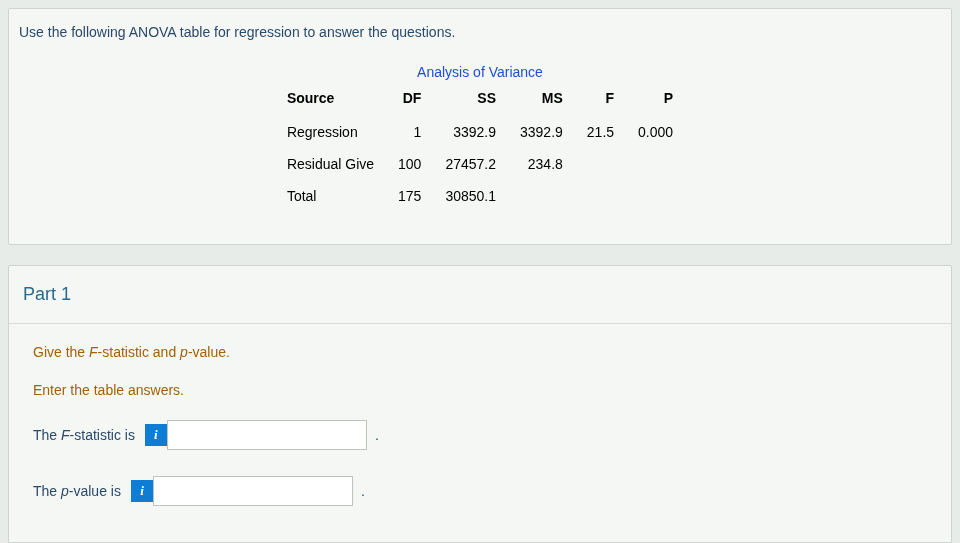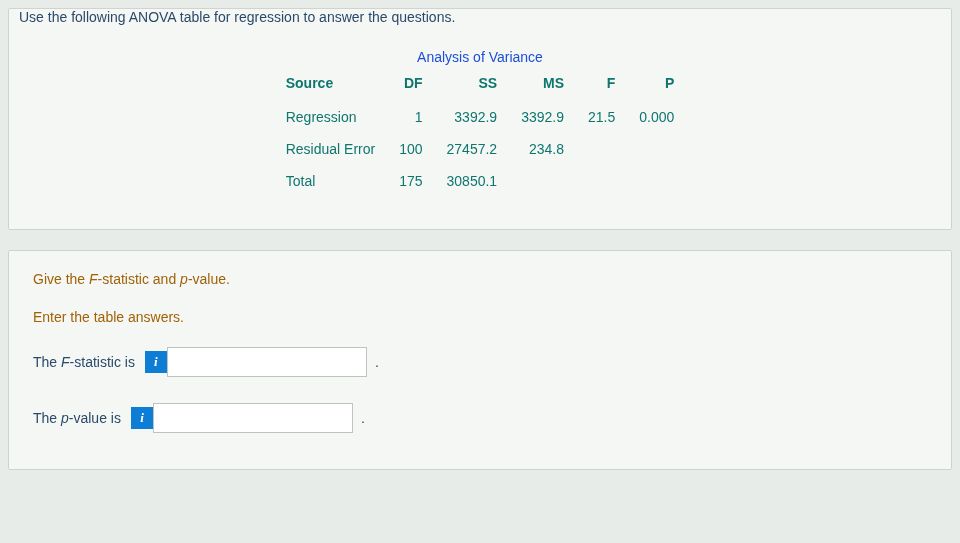--- a/index.html
+++ b/index.html
@@ -12,42 +12,42 @@
       color: #333;
       font-size: 14px;
     }
     .card {
       background: #f5f7f5;
       border: 1px solid #d0d4d0;
       border-radius: 2px;
       margin-bottom: 20px;
     }
     .card-top {
-      padding: 0 10px 0 10px;
+      padding: 15px 10px 0 10px;
     }
     .prompt {
       color: #2a4a6a;
       font-size: 14px;
       margin-bottom: 24px;
     }
     .anova-wrap {
       display: flex;
       justify-content: center;
       padding-bottom: 32px;
     }
     .anova-block { display: inline-block; }
     .anova-title {
       text-align: center;
       font-weight: 400;
       color: #1d4ed8;
       margin-bottom: 6px;
     }
     table.anova {
       border-collapse: collapse;
-      color: #0f766e;
+      color: #000000;
     }
     table.anova th {
       font-weight: 700;
       text-align: left;
       padding: 4px 12px 10px 12px;
     }
     table.anova th.num { text-align: right; }
     table.anova td {
       padding: 8px 12px;
       text-align: left;
@@ -128,21 +128,21 @@
         <tbody>
           <tr>
             <td class="src">Regression</td>
             <td class="num">1</td>
             <td class="num">3392.9</td>
             <td class="num">3392.9</td>
             <td class="num">21.5</td>
             <td class="num">0.000</td>
           </tr>
           <tr>
-            <td class="src">Residual Error</td>
+            <td class="src">Residual Give</td>
             <td class="num">100</td>
             <td class="num">27457.2</td>
             <td class="num">234.8</td>
             <td class="num"></td>
             <td class="num"></td>
           </tr>
           <tr>
             <td class="src">Total</td>
             <td class="num">175</td>
             <td class="num">30850.1</td>
@@ -150,20 +150,21 @@
             <td class="num"></td>
             <td class="num"></td>
           </tr>
         </tbody>
       </table>
     </div>
   </div>
 </div>
 
 <div class="card">
+  <div class="part-header">Part 1</div>
   <div class="part-body">
     <div class="instr">
       <span>Give the </span><em class="ital">F</em><span>-statistic and </span><em class="ital">p</em><span>-value.</span>
     </div>
     <div class="instr">Enter the table answers.</div>
 
     <div class="answer-row">
       <span class="answer-label">
         <span>The </span><em class="ital">F</em><span>-statistic is</span>
       </span>

